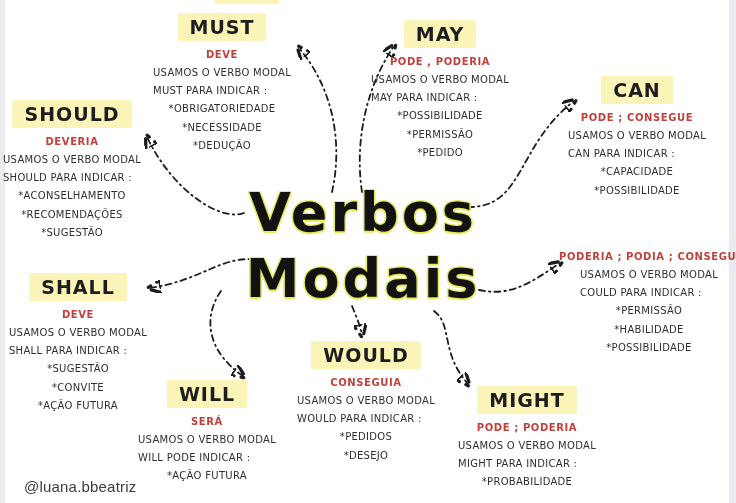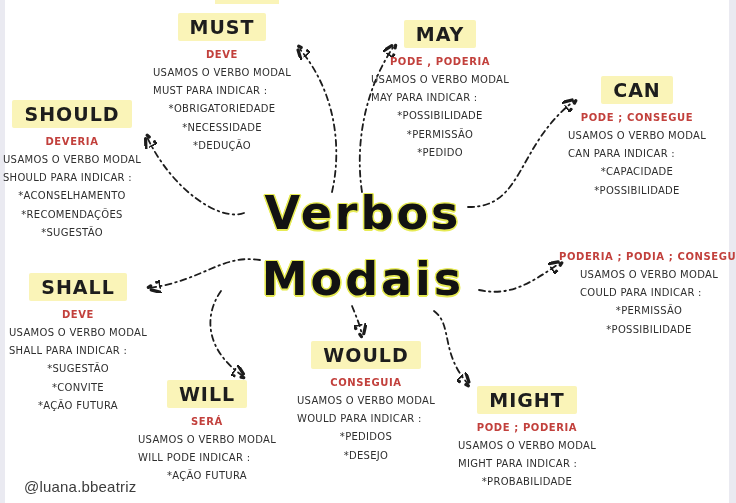--- a/index.html
+++ b/index.html
@@ -8,21 +8,21 @@
     background:#ffffff;
     font-family:"DejaVu Sans", sans-serif;
   }
   .edge{position:absolute;top:0;height:503px;background:#eaeaf1;}
   .edge.left{left:0;width:5px;}
   .edge.right{left:729px;width:7px;}
 
   
   .title{
     position:absolute;left:363px;top:180px;transform:translateX(-50%);
-    text-align:center;font-weight:bold;font-size:46px;line-height:66px;
+    text-align:center;font-weight:bold;font-size:54px;line-height:66px;
     letter-spacing:3px;color:#121212;white-space:nowrap;
     text-shadow:
       0 -1.5px 0 var(--title_glow), 0 1.5px 0 var(--title_glow),
       -1.5px 0 0 var(--title_glow), 1.5px 0 0 var(--title_glow),
       -1px -1px 0 var(--title_glow), 1px 1px 0 var(--title_glow),
       -1px 1px 0 var(--title_glow), 1px -1px 0 var(--title_glow);
   }
 
   
   .branch{position:absolute;text-align:center;color:var(--ink);}
@@ -186,19 +186,20 @@
       <div class="bul">*PROBABILIDADE</div>
     </div>
   </div>
 
   <div class="branch b-could">
     <div class="sub">PODERIA ; PODIA ; CONSEGUIA</div>
     <div class="blk">
       <div class="sent">USAMOS O VERBO MODAL</div>
       <div class="sent">COULD PARA INDICAR :</div>
       <div class="bul">*PERMISSÃO</div>
+      <div class="bul">*HABILIDADE</div>
       <div class="bul">*POSSIBILIDADE</div>
     </div>
   </div>
 
   <div class="watermark">@luana.bbeatriz</div>
 
 </div>
 
 </body></html>

